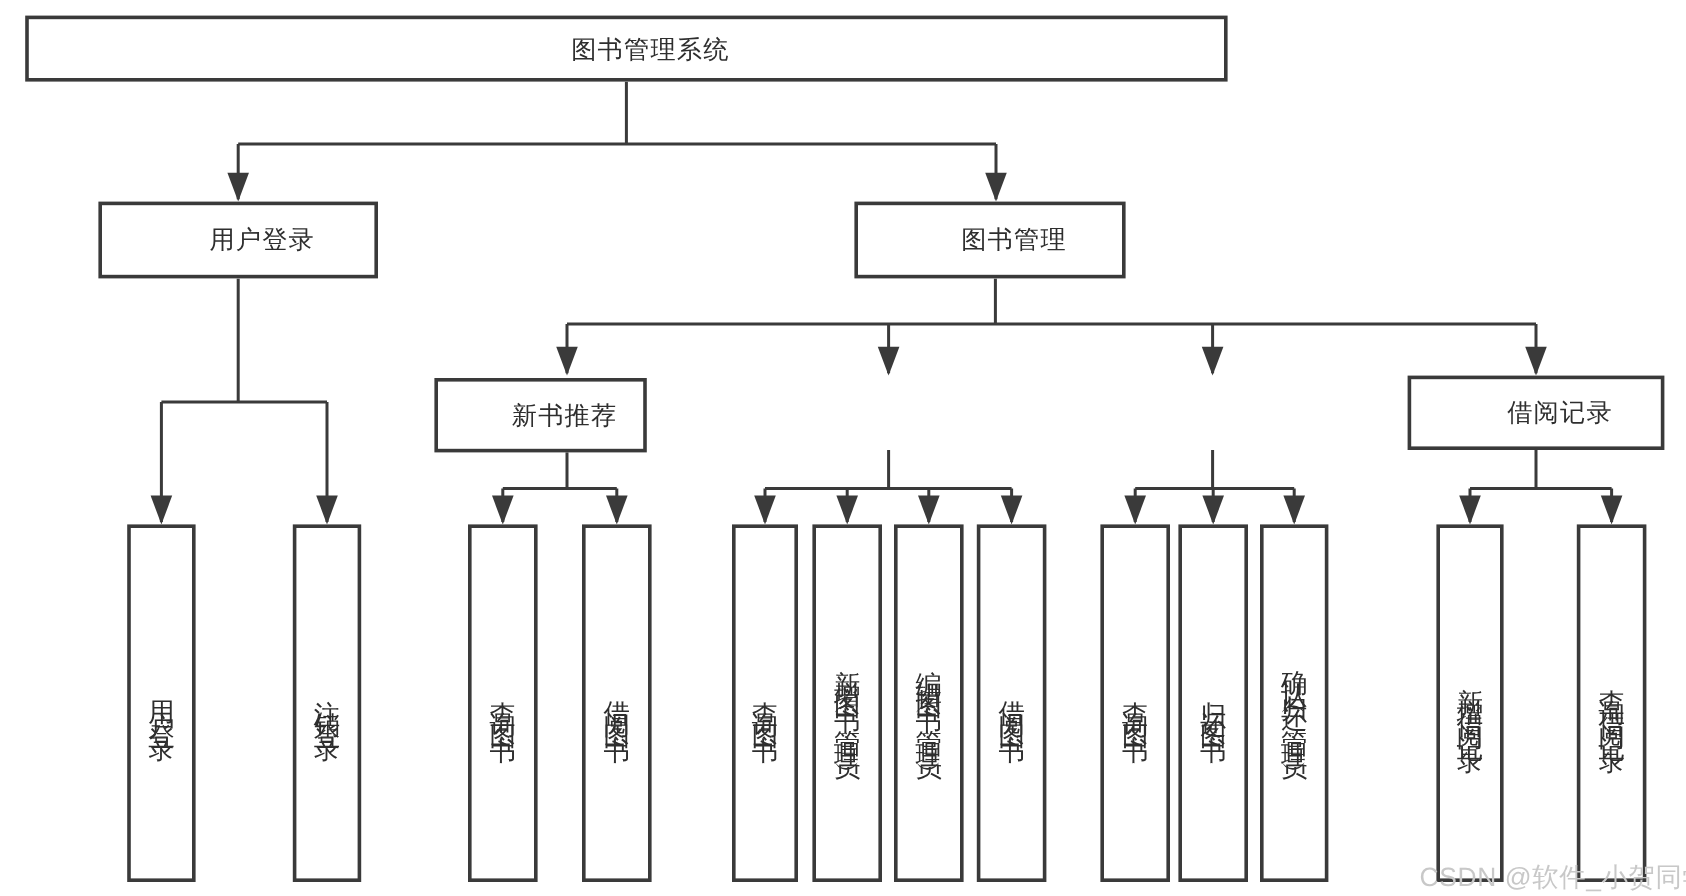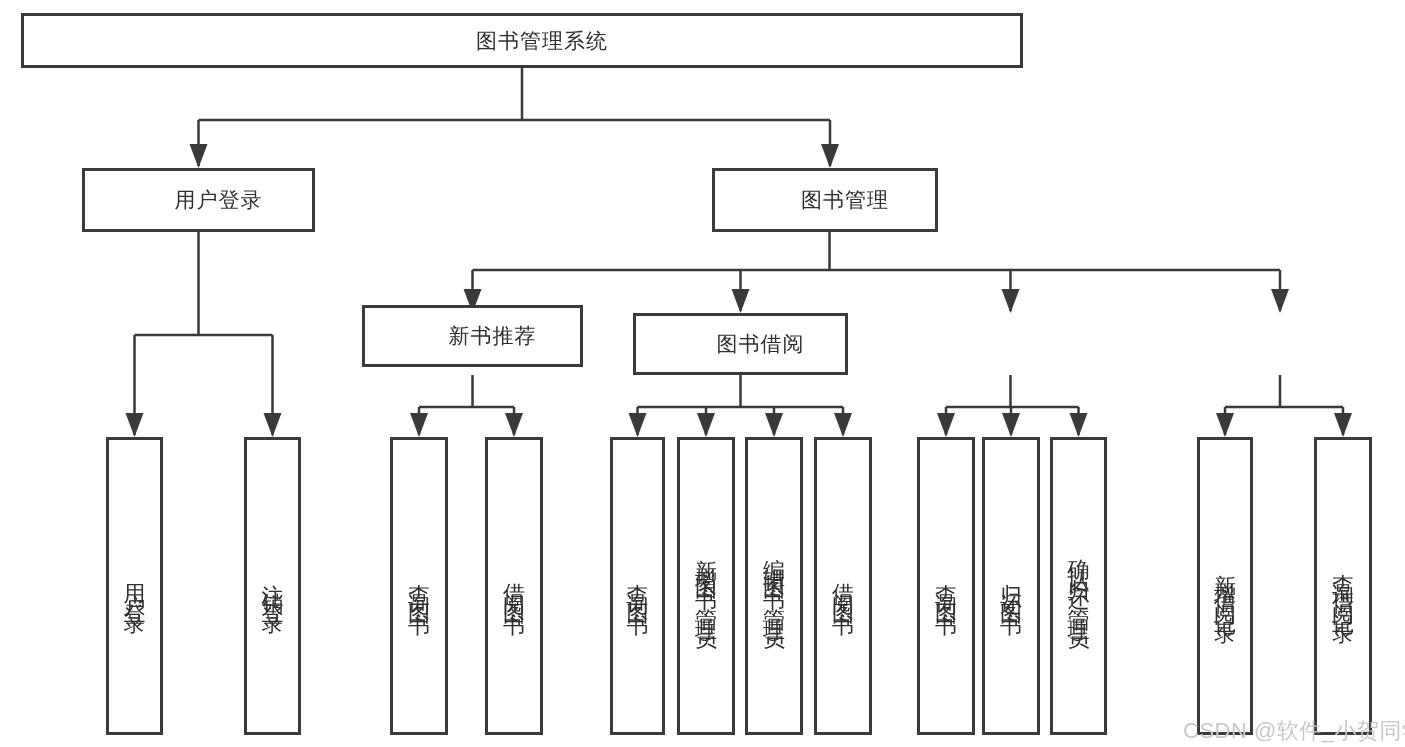--- a/index.html
+++ b/index.html
@@ -73,22 +73,22 @@
       <polygon points="1216,413 1234,413 1225,437"></polygon>
       <polygon points="1334,413 1352,413 1343,437"></polygon>
     </g>
   </svg>
 
   <div class="node hnode" style="left:21px;top:13px;width:1002px;height:55px">图书管理系统</div>
 
   <div class="node hnode" style="left:82px;top:168px;width:233px;height:64px">用户登录</div>
   <div class="node hnode" style="left:712px;top:168px;width:226px;height:64px">图书管理</div>
 
-  <div class="node hnode" style="left:362px;top:305px;width:221px;height:62px">新书推荐</div>
-  <div class="node hnode" style="left:633px;top:313px;width:215px;height:62px">图书借阅</div>
+  <div class="node hnode" style="left:362px;top:315px;width:177px;height:62px">新书推荐</div>
+  <div class="node hnode" style="left:1173px;top:313px;width:214px;height:62px">借阅记录</div>
 
   <div class="node leaf" style="left:106px;top:437px;width:57px;height:298px">用户登录</div>
   <div class="node leaf" style="left:244px;top:437px;width:57px;height:298px">注销登录</div>
 
   <div class="node leaf" style="left:390px;top:437px;width:58px;height:298px">查询图书</div>
   <div class="node leaf" style="left:485px;top:437px;width:58px;height:298px">借阅图书</div>
 
   <div class="node leaf" style="left:610px;top:437px;width:55px;height:298px">查询图书</div>
   <div class="node leaf" style="left:677px;top:437px;width:58px;height:298px">新增图书（管理员）</div>
   <div class="node leaf" style="left:745px;top:437px;width:58px;height:298px">编辑图书（管理员）</div>

